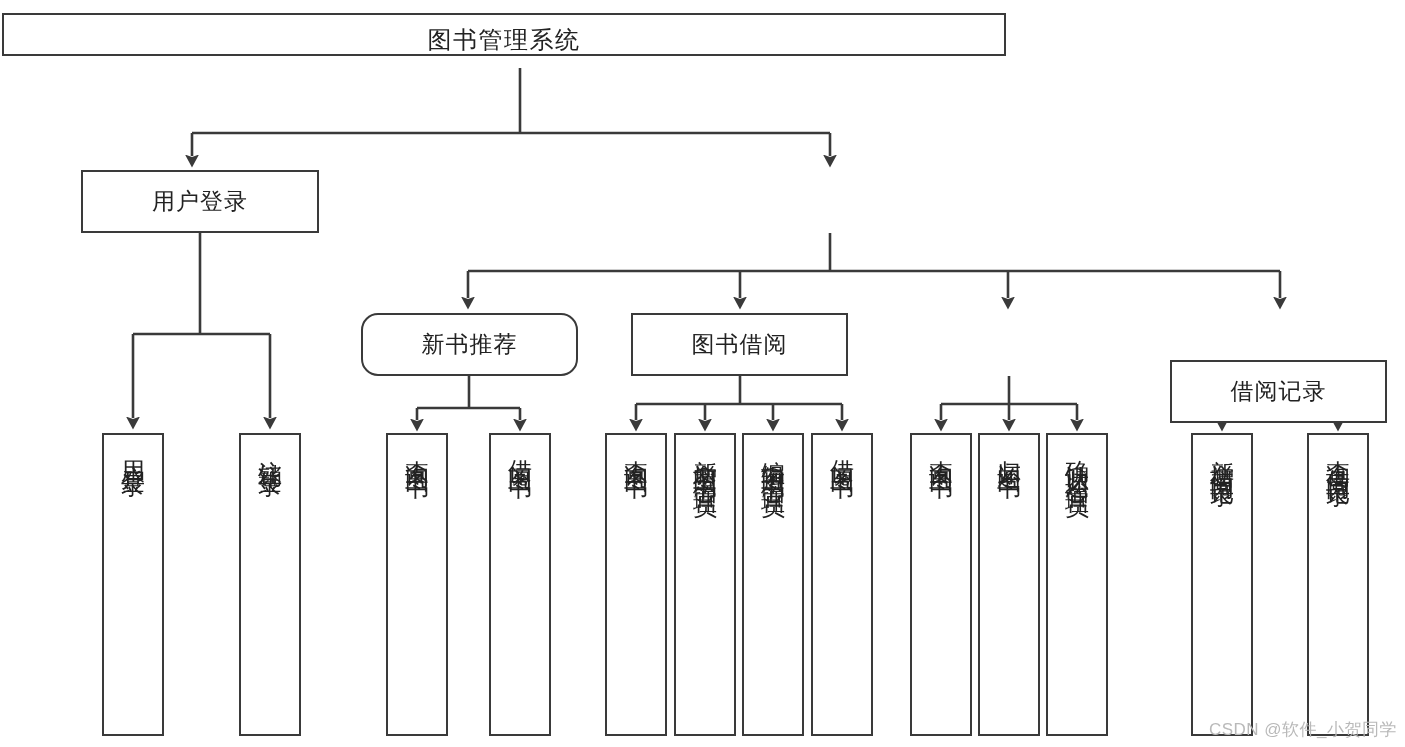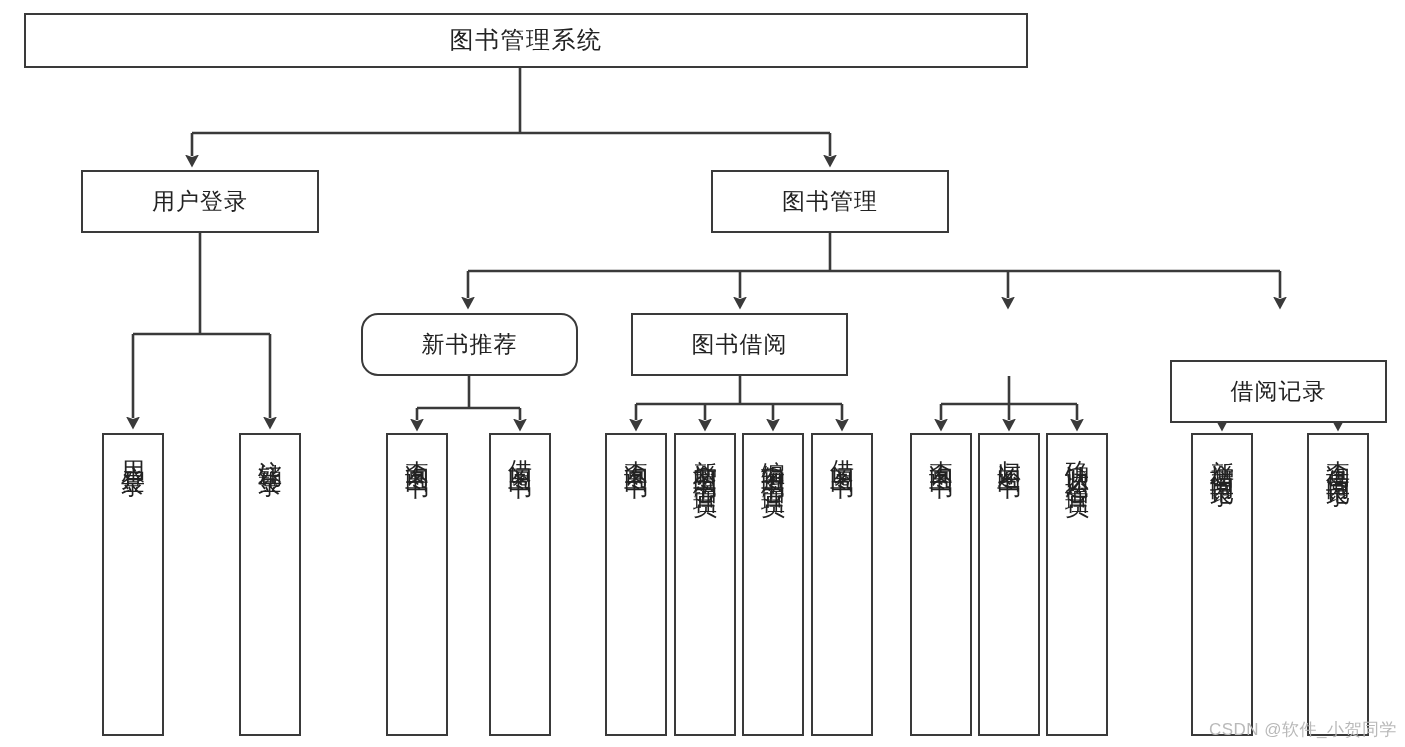--- a/index.html
+++ b/index.html
@@ -132,31 +132,28 @@
     <path class="wire" d="M941,404 L941,420" marker-end="url(#arr)"></path>
     <path class="wire" d="M1009,404 L1009,420" marker-end="url(#arr)"></path>
     <path class="wire" d="M1077,404 L1077,420" marker-end="url(#arr)"></path>
 
     <path class="wire" d="M1279,376 L1279,408"></path>
     <path class="wire" d="M1222,408 L1338,408"></path>
     <path class="wire" d="M1222,408 L1222,420" marker-end="url(#arr)"></path>
     <path class="wire" d="M1338,408 L1338,420" marker-end="url(#arr)"></path>
   </svg>
 
-  <div class="node horiz root" style="left:24px; top:13px; width:1004px; height:55px;">
+  <div class="node horiz root" style="left:2px; top:13px; width:1004px; height:43px;align-items:flex-end;">
     <span class="label">图书管理系统</span>
   </div>
 
   <div class="node horiz" style="left:81px; top:170px; width:238px; height:63px;">
     <span class="label">用户登录</span>
   </div>
 
-  <div class="node horiz" style="left:711px; top:170px; width:238px; height:63px;">
-    <span class="label">图书管理</span>
-  </div>
 
   <div class="node horiz" style="left:361px; top:313px; width:217px; height:63px;border-radius:17px;">
     <span class="label">新书推荐</span>
   </div>
 
   <div class="node horiz" style="left:631px; top:313px; width:217px; height:63px;">
     <span class="label">图书借阅</span>
   </div>
 
 

